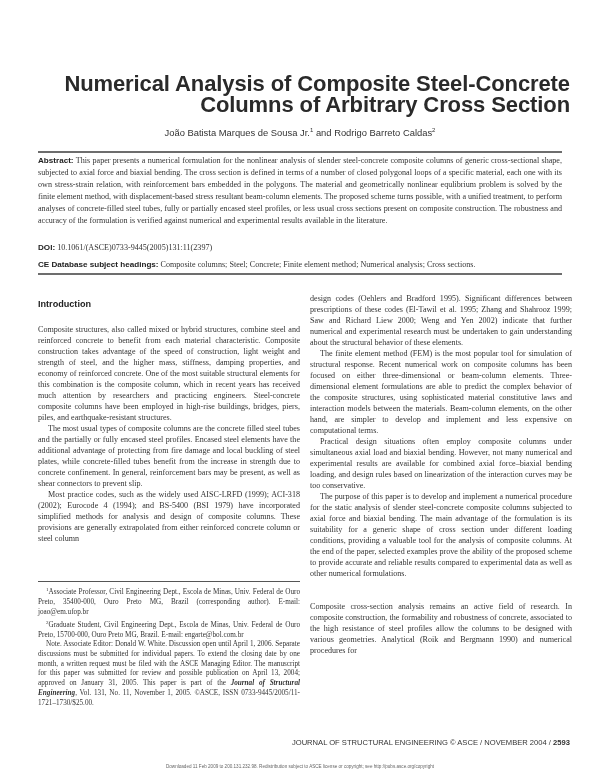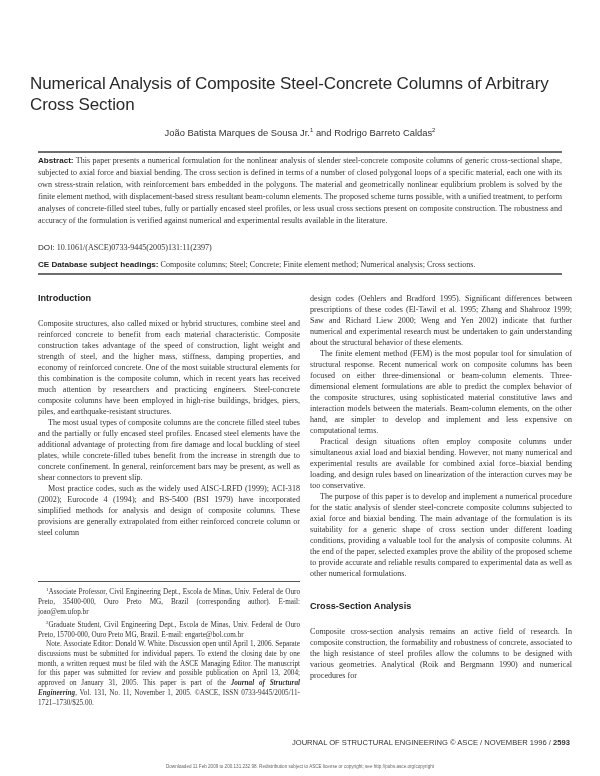--- a/index.html
+++ b/index.html
@@ -1,48 +1,48 @@
 <!DOCTYPE html>
 <html><head>
 <meta charset="utf-8">
 <style>
   html, body { margin: 0; padding: 0; background: #ffffff; }
   body { width: 600px; height: 776px; position: relative; overflow: hidden; color: #231f20; }
   .page { position: absolute; left: 0; top: 0; width: 600px; height: 776px; }
   .title {
     position: absolute; left: 30px; width: 540px; top: 73px;
-    font-family: "Liberation Sans", sans-serif; font-weight: normal;
-    font-size: 17px; line-height: 21px; text-align: left; color: #2a2a2a;
+    font-family: "Liberation Sans", sans-serif; font-weight: bold;
+    font-size: 22px; line-height: 21px; text-align: right; color: #2a2a2a;
     letter-spacing: -0.1px;
   }
   .authors {
     position: absolute; left: 30px; width: 540px; top: 127px;
     font-family: "Liberation Sans", sans-serif; font-size: 9.4px; text-align: center; color: #333;
   }
   .authors sup { font-size: 6px; }
   .rule-top { position: absolute; left: 38px; width: 524px; top: 151px; height: 2px; background: #6d6d6d; }
   .rule-bottom { position: absolute; left: 38px; width: 524px; top: 273px; height: 2px; background: #6d6d6d; }
   .abstract {
     position: absolute; left: 38px; width: 524px; top: 155px;
     font-family: "Liberation Serif", serif; font-size: 8.1px; line-height: 12px;
     text-align: justify; color: #333;
   }
   .abstract .lbl { font-family: "Liberation Sans", sans-serif; font-weight: bold; color: #222; font-size: 8.1px; }
   .doi {
     position: absolute; left: 38px; width: 524px; top: 242px;
     font-family: "Liberation Serif", serif; font-size: 8.1px; line-height: 11px; color: #333;
   }
-  .doi .lbl { font-family: "Liberation Sans", sans-serif; font-weight: normal; color: #222; }
+  .doi .lbl { font-family: "Liberation Sans", sans-serif; font-weight: bold; color: #222; }
   .ceheadings {
     position: absolute; left: 38px; width: 530px; top: 259px;
     font-family: "Liberation Serif", serif; font-size: 8.1px; line-height: 11px; color: #333; white-space: nowrap;
   }
   .ceheadings .lbl { font-family: Liberation Sans, sans-serif; font-weight: bold; color: #222; }
   .col { position: absolute; width: 262px; font-family: "Liberation Serif", serif; font-size: 8.1px; line-height: 11px; color: #333; text-align: justify; }
-  .col-left { left: 38px; top: 293px; }
+  .col-left { left: 38px; top: 299px; }
   .col-right { left: 310px; top: 293px; }
   .section-heading {
     font-family: "Liberation Sans", sans-serif; font-weight: bold; font-size: 9.1px; color: #222;
     margin: 0 0 14px 0; line-height: 11px;
   }
   .col p { margin: 0; text-indent: 10px; }
   .col p.first { text-indent: 0; }
   .spacer-sec { height: 22px; }
   .fn-rule { position: absolute; left: 38px; width: 262px; top: 581px; height: 1px; background: #555; }
   .footnotes { position: absolute; left: 38px; width: 262px; top: 585px; font-family: "Liberation Serif", serif; font-size: 7.2px; line-height: 9.7px; color: #333; text-align: justify; }
@@ -103,23 +103,22 @@
     <p><sup>2</sup><span>Graduate Student, Civil Engineering Dept., Escola de Minas, Univ. Federal de Ouro Preto, 15700-000, Ouro Preto MG, Brazil. E-mail: engarte@bol.com.br</span></p>
     <p><span>Note. Associate Editor: Donald W. White. Discussion open until April 1, 2006. Separate discussions must be submitted for individual papers. To extend the closing date by one month, a written request must be filed with the ASCE Managing Editor. The manuscript for this paper was submitted for review and possible publication on April 13, 2004; approved on January 31, 2005. This paper is part of the </span><span class="jname">Journal of Structural Engineering</span><span>, Vol. 131, No. 11, November 1, 2005. ©ASCE, ISSN 0733-9445/2005/11-1721–1730/$25.00.</span></p>
   </div>
 
   <div class="col col-right">
     <p class="first">design codes (Oehlers and Bradford 1995). Significant differences between prescriptions of these codes (El-Tawil et al. 1995; Zhang and Shahrooz 1999; Saw and Richard Liew 2000; Weng and Yen 2002) indicate that further numerical and experimental research must be undertaken to gain understanding about the structural behavior of these elements.</p>
     <p>The finite element method (FEM) is the most popular tool for simulation of structural response. Recent numerical work on composite columns has been focused on either three-dimensional or beam-column elements. Three-dimensional element formulations are able to predict the complex behavior of the composite structures, using sophisticated material constitutive laws and interaction models between the materials. Beam-column elements, on the other hand, are simpler to develop and implement and less expensive on computational terms.</p>
     <p>Practical design situations often employ composite columns under simultaneous axial load and biaxial bending. However, not many numerical and experimental results are available for combined axial force–biaxial bending loading, and design rules based on linearization of the interaction curves may be too conservative.</p>
     <p>The purpose of this paper is to develop and implement a numerical procedure for the static analysis of slender steel-concrete composite columns subjected to axial force and biaxial bending. The main advantage of the formulation is its suitability for a generic shape of cross section under different loading conditions, providing a valuable tool for the analysis of composite columns. At the end of the paper, selected examples prove the ability of the proposed scheme to provide accurate and reliable results compared to experimental data as well as other numerical formulations.</p>
     <div class="spacer-sec"></div>
-    <div class="section-heading">Cross-Section Analysis</div>
     <p class="first">Composite cross-section analysis remains an active field of research. In composite construction, the formability and robustness of concrete, associated to the high resistance of steel profiles allow the columns to be designed with various geometries. Analytical (Roik and Bergmann 1990) and numerical procedures for</p>
   </div>
 
   <div class="running-footer">
-    <span>JOURNAL OF STRUCTURAL ENGINEERING © ASCE / NOVEMBER 1996 / </span><span class="pg">2593</span>
+    <span>JOURNAL OF STRUCTURAL ENGINEERING © ASCE / NOVEMBER 2004 / </span><span class="pg">2593</span>
   </div>
 
   <div class="download-note">Downloaded 11 Feb 2009 to 200.131.232.98. Redistribution subject to ASCE license or copyright; see http://pubs.asce.org/copyright</div>
 
 </div>
 
 </body></html>

